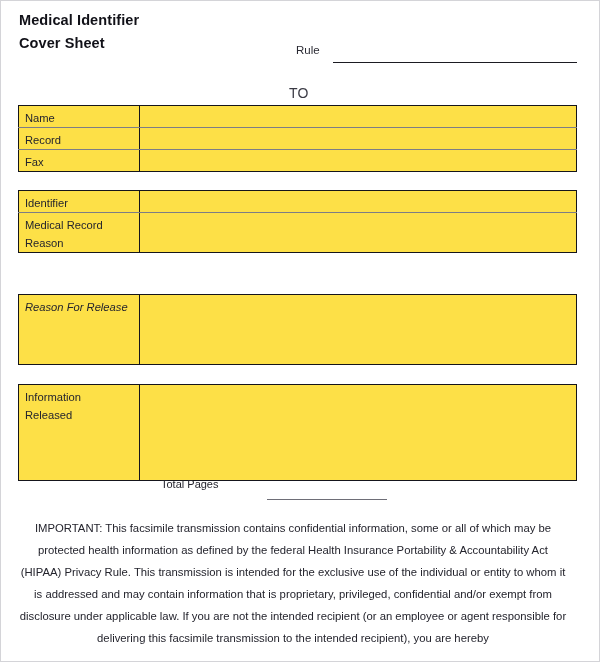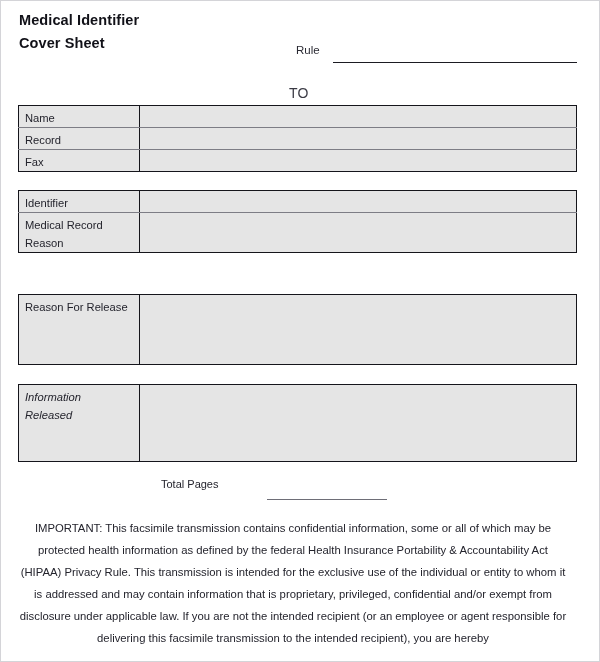--- a/index.html
+++ b/index.html
@@ -62,21 +62,21 @@
     letter-spacing: 0.3px;
   }
 
   
   .form-table {
     position: absolute;
     left: 17px;
     width: 558px;
     border-collapse: collapse;
     table-layout: fixed;
-    background: #e5e5e5;
+    background: #fde047;
   }
   .form-table td {
     border: 1px solid #7d7d85;
     padding: 0;
     vertical-align: top;
   }
   .form-table td.label-cell {
     width: 121px;
     padding: 3px 0 0 6px;
     font-size: 11.2px;
@@ -93,22 +93,22 @@
   .form-table td:last-child { border-right: 1.3px solid #15151b; }
   .form-table td.div-dark { border-bottom: 1.2px solid #15151b; }
 
   #table-contact  { top: 104px; }
   #table-patient  { top: 189px; }
   #table-reason   { top: 293px; }
   #table-info     { top: 383px; }
 
   .r21 { height: 21px; }
   .r38 { height: 38px; }
-  .r70 { height: 70px; }
-  .r77 { height: 77px; font-style: italic; }
+  .r70 { height: 70px; font-style: italic; }
+  .r77 { height: 96px; }
 
   .label-cell .sub { display: block; }
 
   
   .total-pages-label {
     position: absolute;
     left: 160px;
     top: 477px;
     font-size: 11px;
     color: #24242d;

